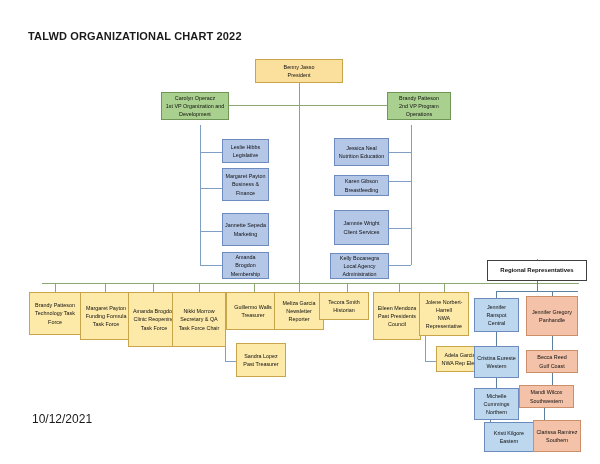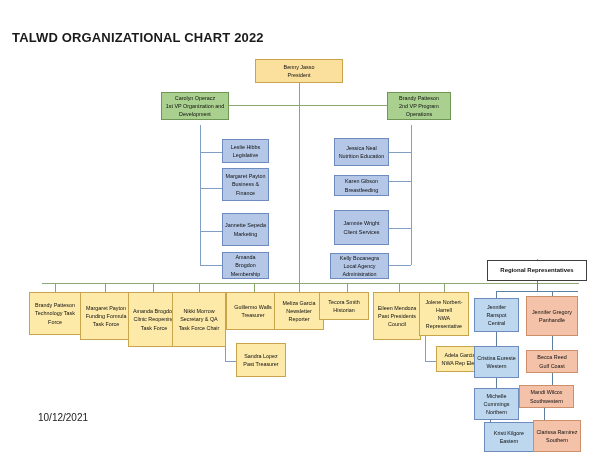--- a/index.html
+++ b/index.html
@@ -13,33 +13,33 @@
     font-family: "Liberation Sans", sans-serif;
     overflow: hidden;
   }
   #chart {
     position: relative;
     width: 600px;
     height: 464px;
   }
   .title {
     position: absolute;
-    left: 12px;
+    left: 28px;
     top: 30px;
-    font-size: 13px;
+    font-size: 11px;
     font-weight: bold;
     letter-spacing: 0.15px;
     color: #1a1a1a;
     white-space: nowrap;
   }
   .datestamp {
     position: absolute;
-    left: 38px;
+    left: 32px;
     top: 412px;
-    font-size: 10px;
+    font-size: 12px;
     color: #1a1a1a;
     white-space: nowrap;
   }
   .node {
     position: absolute;
     box-sizing: border-box;
     display: flex;
     flex-direction: column;
     align-items: center;
     justify-content: center;

